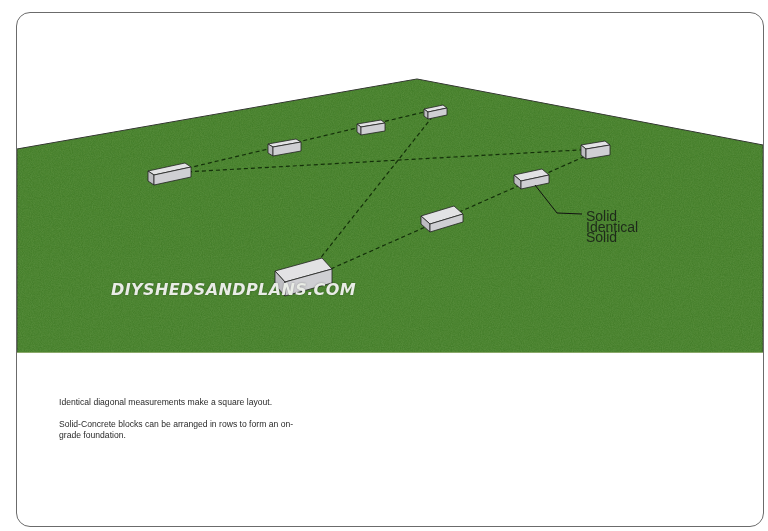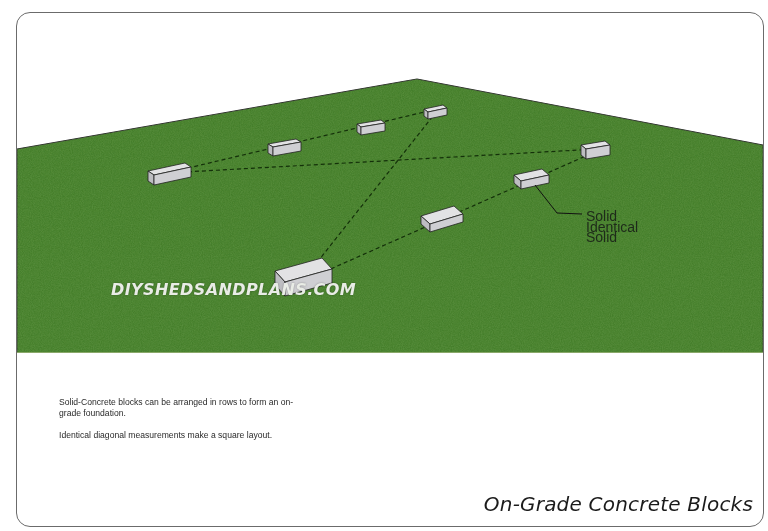--- a/index.html
+++ b/index.html
@@ -111,18 +111,17 @@
 
   <div class="watermark">DIYSHEDSANDPLANS.COM</div>
 
   <div class="callout">
     <div>Solid</div>
     <div>Identical</div>
     <div>Solid</div>
   </div>
 
   <div class="caption">
+    <p>Identical diagonal measurements make a square layout.</p>
     <p>Solid-Concrete blocks can be arranged in rows to form an on-grade foundation.</p>
-    <p>Identical diagonal measurements make a square layout.</p>
   </div>
 
-  <div class="title">On-Grade Concrete Blocks</div>
 </div>
 
 </body></html>

